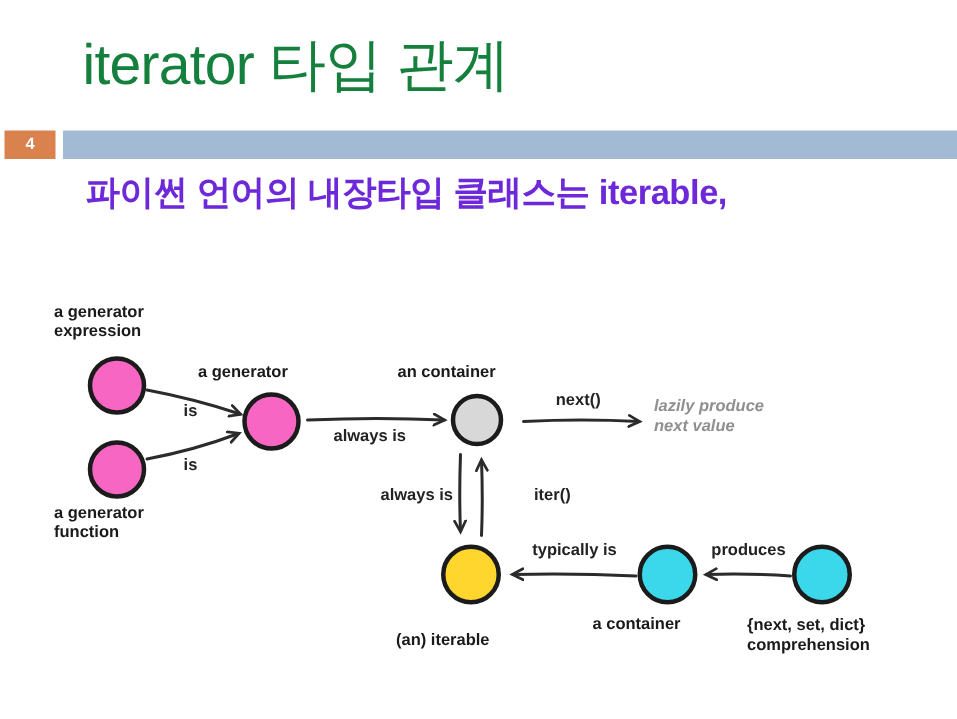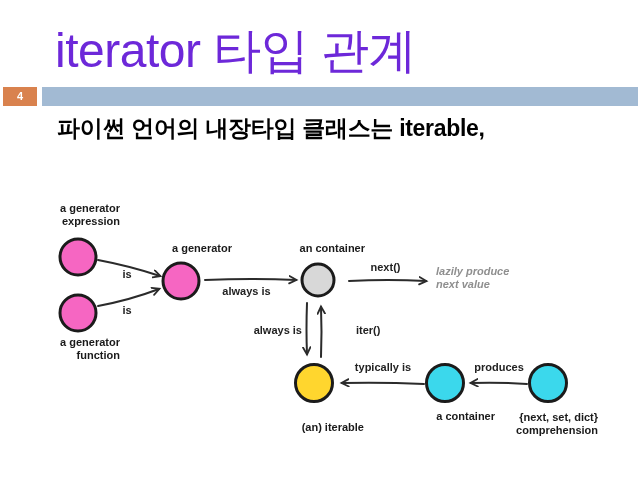--- a/index.html
+++ b/index.html
@@ -3,46 +3,46 @@
 <meta charset="utf-8">
 <style>
   html,body{margin:0;padding:0;background:#ffffff;}
   #stage{
     position:relative;width:638px;height:479px;overflow:hidden;
     background:#ffffff;font-family:"Liberation Sans", sans-serif;
   }
   
   .slide-title{
     position:absolute;left:55px;top:22px;width:560px;
-    font-size:48px;line-height:1.2;font-weight:400;
-    color:#6d28d9;letter-spacing:-0.5px;white-space:nowrap;
+    font-size:38px;line-height:1.2;font-weight:400;
+    color:#15803d;letter-spacing:-0.5px;white-space:nowrap;
   }
   .page-box{
     position:absolute;left:3px;top:87px;width:34px;height:19px;
     background:#D9824E;color:#ffffff;font-size:11px;font-weight:bold;
     text-align:center;line-height:19px;
   }
   .header-bar{
     position:absolute;left:42px;top:87px;width:596px;height:19px;
     background:#A2BAD3;
   }
   
   .body-line{
-    position:absolute;font-size:23px;font-weight:600;color:#000000;
+    position:absolute;font-size:23px;font-weight:600;color:#6d28d9;
     white-space:nowrap;letter-spacing:-0.3px;
   }
   #body-line1{left:57px;top:113px;}
   #body-line2{left:32px;top:146px;}
   
   #diagram-svg{position:absolute;left:0;top:0;width:638px;height:479px;}
   .node-circle{stroke:#1B1B1B;stroke-width:3;}
   .edge{stroke:#2B2B2B;stroke-width:2;fill:none;stroke-linecap:round;}
   .dlabel{
     position:absolute;font-size:11px;color:#1a1a1a;line-height:13px;
-    text-align:right;font-weight:700;
+    text-align:left;font-weight:700;
   }
   .elabel{
     position:absolute;font-size:11px;color:#222222;line-height:13px;
     text-align:center;font-weight:600;white-space:nowrap;
   }
   .annotation{
     position:absolute;font-size:11px;font-style:italic;color:#8F8F8F;
     line-height:13px;text-align:left;font-weight:600;
   }
 </style>

